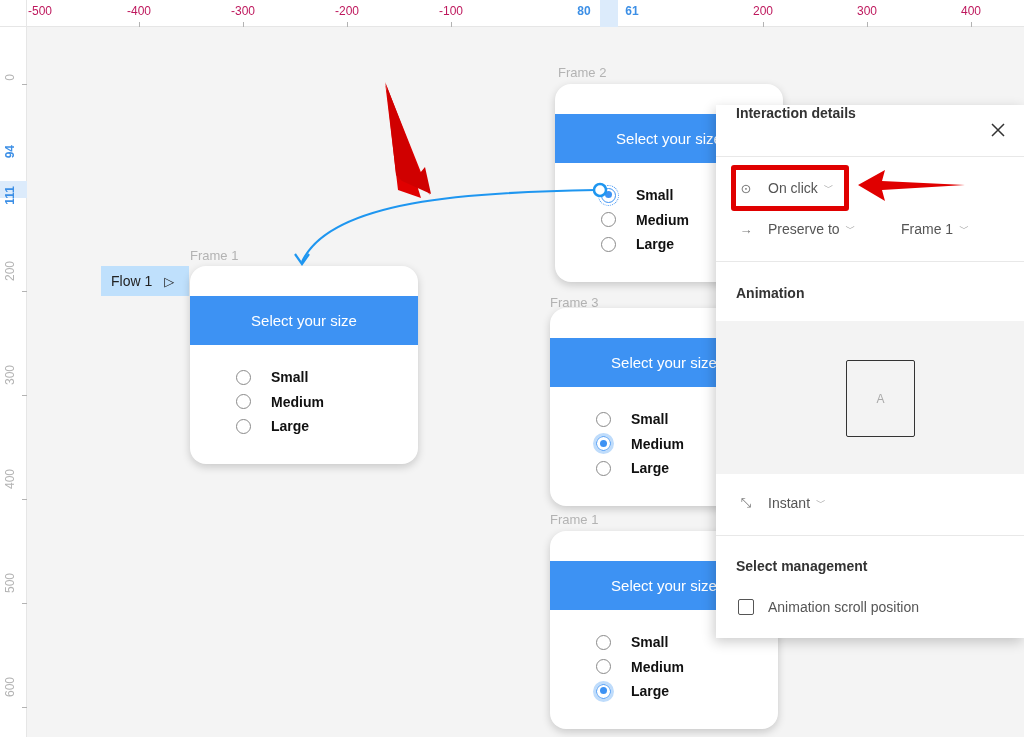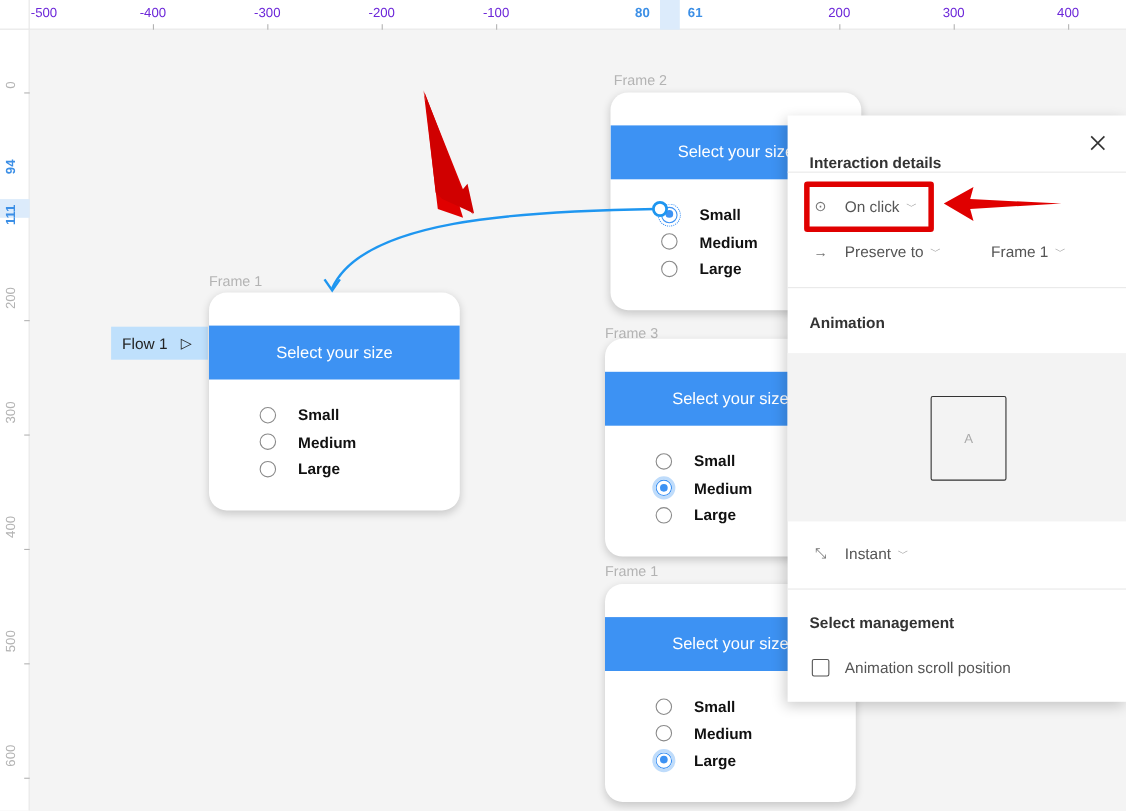--- a/index.html
+++ b/index.html
@@ -3,21 +3,21 @@
 <meta charset="utf-8">
 <style>
   * { box-sizing: border-box; margin: 0; padding: 0; }
   html, body { width: 1024px; height: 737px; overflow: hidden; }
   body { position: relative; background: #f4f4f4; font-family: "Liberation Sans", "DejaVu Sans", sans-serif; color: #1e1e1e; }
 
   
   .ruler-top { position: absolute; left: 0; top: 0; width: 1024px; height: 27px; background: #fff; border-bottom: 1px solid #e6e6e6; z-index: 5; }
   .ruler-left { position: absolute; left: 0; top: 27px; width: 27px; height: 710px; background: #fff; border-right: 1px solid #e6e6e6; z-index: 5; }
   .corner { position: absolute; left: 0; top: 0; width: 27px; height: 27px; background: #fff; border-right: 1px solid #e6e6e6; border-bottom: 1px solid #e6e6e6; z-index: 6; }
-  .tick-top { position: absolute; top: 0; height: 27px; font-size: 12px; color: #6d28d9; transform: translateX(-50%); text-align: center; }
+  .tick-top { position: absolute; top: 0; height: 27px; font-size: 12px; color: #be185d; transform: translateX(-50%); text-align: center; }
   .tick-top .lbl { display: block; line-height: 22px; }
   .tick-top .mark { position: absolute; left: 50%; bottom: 0; width: 1px; height: 5px; background: #b3b3b3; }
   .tick-top.hl { color: #3c8fe6; font-weight: bold; }
   .tick-left { position: absolute; left: 0; width: 27px; font-size: 12px; color: #b3b3b3; }
   .tick-left .lbl { position: absolute; left: 3px; transform: rotate(-90deg) translateX(50%); transform-origin: left top; white-space: nowrap; }
   .tick-left .mark { position: absolute; right: 0; width: 5px; height: 1px; background: #b3b3b3; }
   .tick-left.hl { color: #3c8fe6; font-weight: bold; }
   .sel-top { position: absolute; left: 600px; top: 0; width: 18px; height: 27px; background: #dcebfb; }
   .sel-left { position: absolute; left: 0; top: 181px; width: 27px; height: 17px; background: #dcebfb; }
 
@@ -25,26 +25,26 @@
   .frame-label { position: absolute; font-size: 13px; color: #b3b3b3; }
   .frame { position: absolute; width: 228px; height: 198px; background: #fff; border-radius: 16px; box-shadow: 0 3px 8px rgba(0,0,0,0.18); overflow: hidden; }
   .frame .bar { position: absolute; left: 0; top: 30px; width: 100%; height: 49px; background: #3d92f3; color: #fff; font-size: 15px; line-height: 49px; text-align: center; white-space: nowrap; }
   .frame .opts { position: absolute; left: 46px; top: 99px; }
   .opt { display: flex; align-items: center; height: 24.5px; font-size: 14px; font-weight: bold; color: #111; }
   .radio { width: 15px; height: 15px; border: 1.5px solid #8a8a8a; border-radius: 50%; margin-right: 20px; position: relative; flex: none; }
   .radio.on { border-color: #3d92f3; outline: 3px solid #bfdcfb; }
   .radio.on::after { content: ""; position: absolute; left: 2.5px; top: 2.5px; width: 7px; height: 7px; border-radius: 50%; background: #3d92f3; }
   .radio.src { border-color: #3d92f3; outline: 1.5px dotted #3d92f3; outline-offset: 2px; }
 
-  .flow-badge { position: absolute; left: 101px; top: 266px; width: 88px; height: 30px; background: #bfe0fc; display: flex; align-items: center; padding-left: 10px; font-size: 14px; color: #222; margin-top: 31px; }
+  .flow-badge { position: absolute; left: 101px; top: 266px; width: 88px; height: 30px; background: #bfe0fc; display: flex; align-items: center; padding-left: 10px; font-size: 14px; color: #222; }
   .flow-badge .play { margin-left: 12px; font-size: 13px; }
 
   
   .panel { position: absolute; left: 716px; top: 105px; width: 308px; height: 533px; background: #fff; box-shadow: -2px 4px 12px rgba(0,0,0,0.2); z-index: 8; }
-  .panel .hdr { height: 52px; display: flex; align-items: flex-end; padding-left: 20px; font-size: 14px; font-weight: bold; color: #333; border-bottom: 1px solid #e8e8e8; position: relative; }
+  .panel .hdr { height: 52px; display: flex; align-items: flex-start; padding-left: 20px; font-size: 14px; font-weight: bold; color: #333; border-bottom: 1px solid #e8e8e8; position: relative; }
   .close { position: absolute; right: 16px; top: 15px; width: 20px; height: 20px; cursor: pointer; }
   .row { display: flex; align-items: center; font-size: 14px; color: #555; position: absolute; }
   .row .ico { width: 16px; color: #777; font-size: 13px; margin-right: 14px; text-align: center; }
   .chev { margin-left: 6px; color: #999; font-size: 10px; }
   .sec-title { position: absolute; left: 20px; font-size: 14px; font-weight: bold; color: #333; }
   .divider { position: absolute; left: 0; width: 100%; height: 1px; background: #e8e8e8; }
   .anim-area { position: absolute; left: 0; top: 216px; width: 100%; height: 153px; background: #f3f3f3; }
   .anim-box { position: absolute; left: 130px; top: 39px; width: 69px; height: 77px; border: 1px solid #333; border-radius: 2px; font-size: 12px; color: #aaa; display: flex; align-items: center; justify-content: center; }
   .checkbox { width: 16px; height: 16px; border: 1.5px solid #555; border-radius: 2px; margin-right: 14px; }
 

